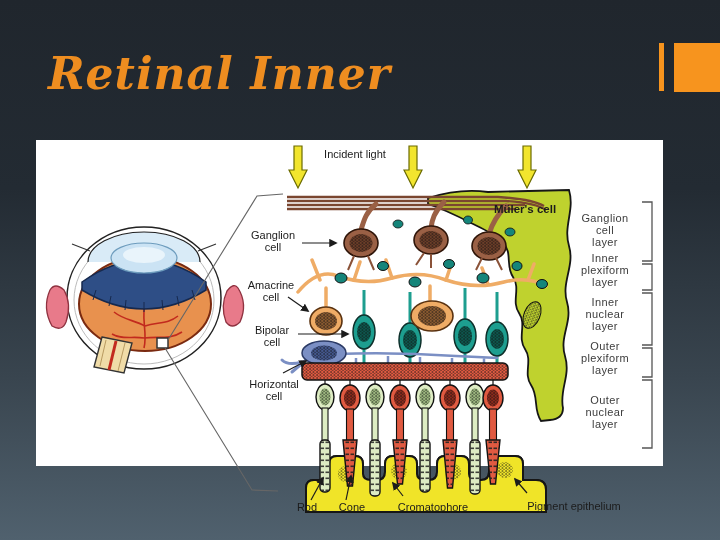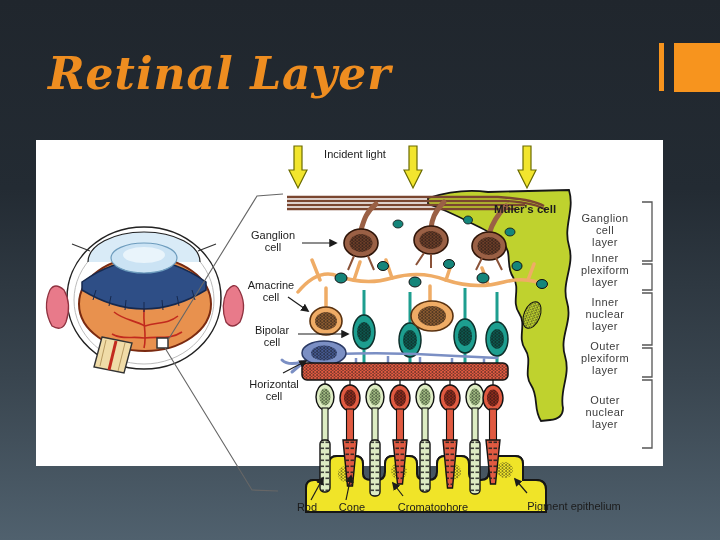--- a/index.html
+++ b/index.html
@@ -17,21 +17,21 @@
   .accent-wide{position:absolute;left:674px;top:43px;width:46px;height:49px;background:#F7941E;}
   .panel{position:absolute;left:36px;top:140px;width:627px;height:326px;background:#ffffff;}
   svg text{font-family:"Liberation Sans",sans-serif;font-size:11px;fill:#1c1c1c;}
   svg text.layerlbl{fill:#3c3c3c;letter-spacing:.4px;}
   svg text.bold{font-weight:bold;font-size:11.5px;}
 </style>
 </head>
 <body>
 
 <div class="slide">
-  <div class="title">Retinal Layer</div>
+  <div class="title">Retinal Inner</div>
   <div class="accent-thin"></div>
   <div class="accent-wide"></div>
 
   <div class="panel">
     <svg width="627" height="381" viewBox="0 0 627 381">
       <defs>
         <marker id="ah" viewBox="0 0 10 10" refX="8" refY="5" markerWidth="7" markerHeight="7" orient="auto-start-reverse">
           <path d="M0,0 L10,5 L0,10 z" fill="#1c1c1c"></path>
         </marker>
         <pattern id="stip" width="3.5" height="3" patternUnits="userSpaceOnUse">

